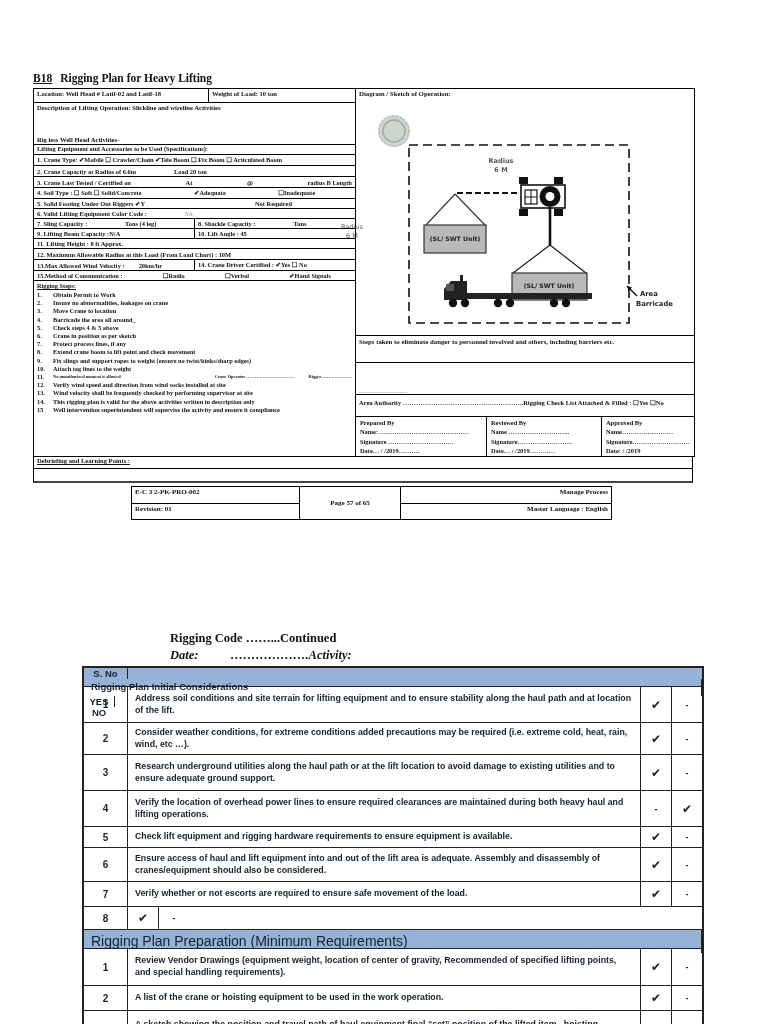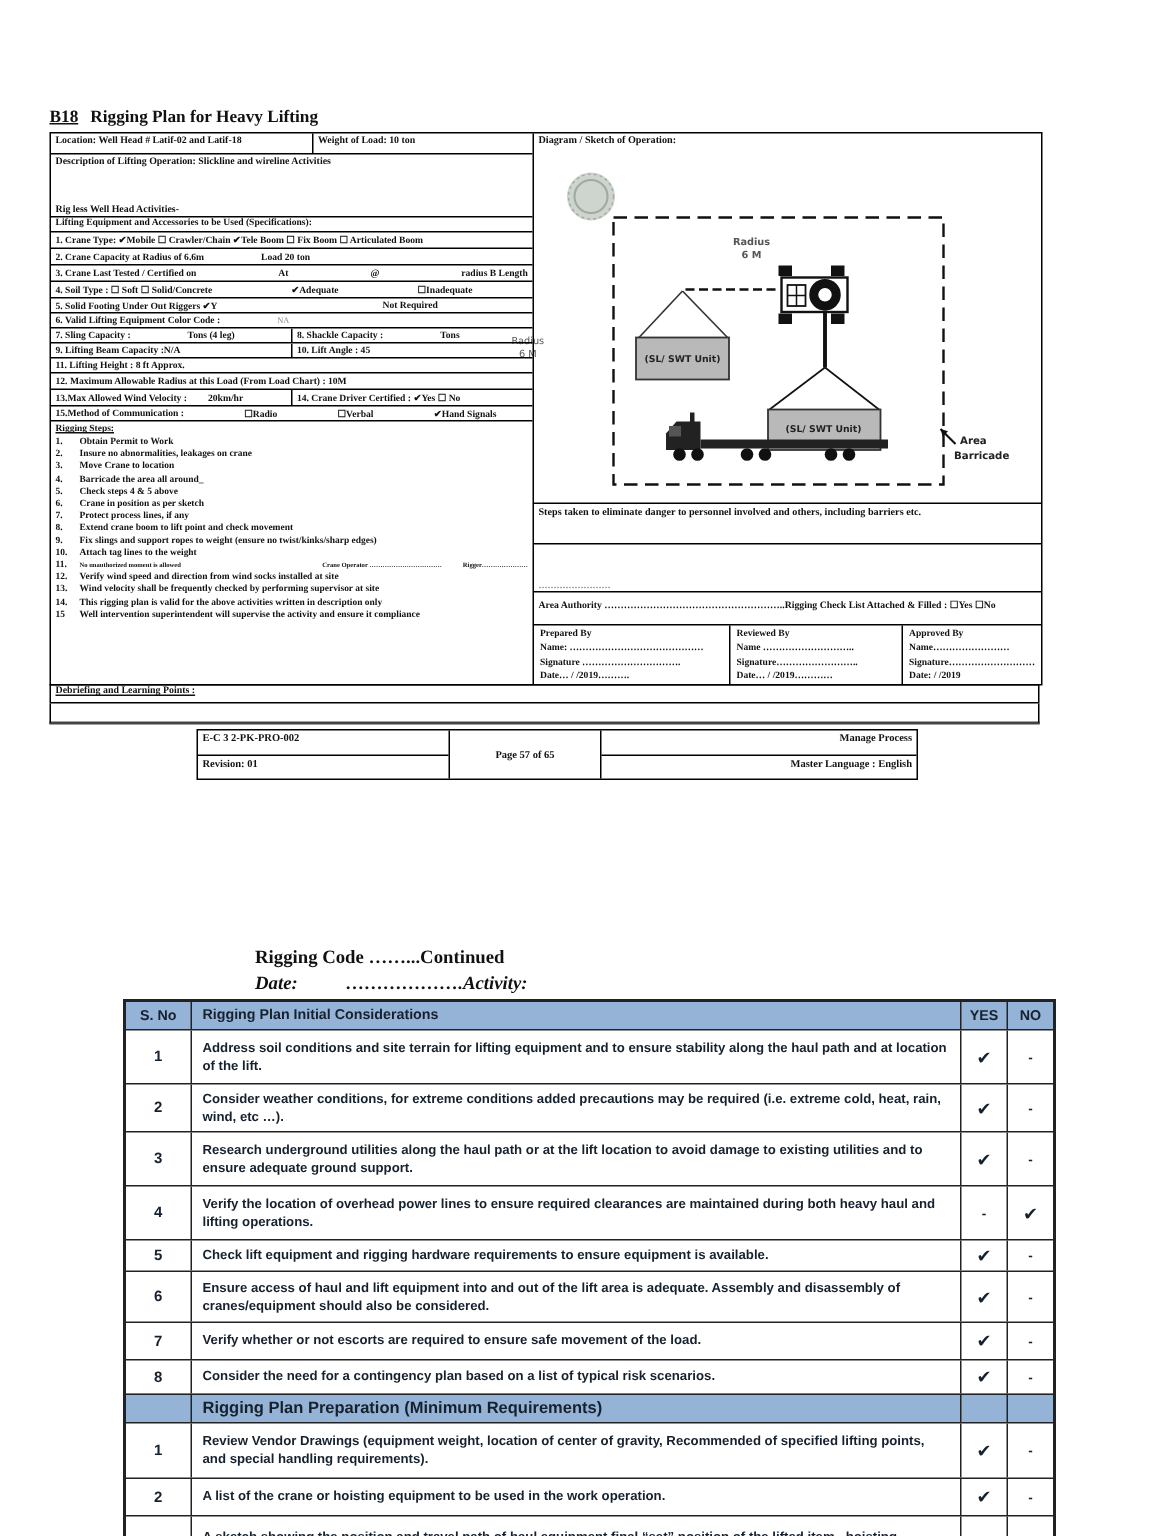--- a/index.html
+++ b/index.html
@@ -70,24 +70,24 @@
       font-family:"Liberation Sans","DejaVu Sans",sans-serif;color:#16212e;}
   .t2row{display:flex;border-top:1.5px solid #222;}
   .t2row:first-child{border-top:none;}
   .c-sno{width:43px;flex:none;border-right:1.5px solid #222;display:flex;align-items:center;
          justify-content:center;font-weight:bold;font-size:10px;}
   .c-txt{flex:1;padding:2px 7px;font-size:8.8px;font-weight:600;line-height:1.35;
          border-right:1.5px solid #222;display:flex;flex-direction:column;justify-content:center;}
   .c-yes,.c-no{width:30px;flex:none;display:flex;align-items:center;justify-content:center;
                font-weight:bold;font-size:12px;}
   .c-yes{border-right:1.5px solid #222;}
-  .hdr{background:#95b3d7;}
+  .hdr{background:#95b3d7;flex-direction:column;}
   .hdr .c-sno,.hdr .c-yes,.hdr .c-no{font-size:9.5px;font-weight:bold;}
   .hdr .c-txt{font-size:9.5px;font-weight:bold;justify-content:center;}
-  .secrow .c-txt{font-size:11px;font-weight:bold;justify-content:center;}
+  .secrow .c-txt{font-size:14px;font-weight:normal;justify-content:center;}
   .dash{font-size:9px;}
 </style>
 </head>
 <body>
 
 <div class="sheet">
 
   <div class="gutter-radius">
     <div>Radius</div>
     <div>6 M</div>
@@ -411,21 +411,20 @@
       <div class="c-no dash">-</div>
     </div>
     <div class="t2row" style="height:24px">
       <div class="c-sno">7</div>
       <div class="c-txt">Verify whether or not escorts are required to ensure safe movement of the load.</div>
       <div class="c-yes">✔</div>
       <div class="c-no dash">-</div>
     </div>
     <div class="t2row" style="height:22px">
       <div class="c-sno">8</div>
-      <div class="c-txt">Consider the need for a contingency plan based on a list of typical risk scenarios.</div>
       <div class="c-yes">✔</div>
       <div class="c-no dash">-</div>
     </div>
 
     <div class="t2row hdr secrow" style="height:18px">
       <div class="c-sno"></div>
       <div class="c-txt">Rigging Plan Preparation (Minimum Requirements)</div>
       <div class="c-yes"></div>
       <div class="c-no"></div>
     </div>

